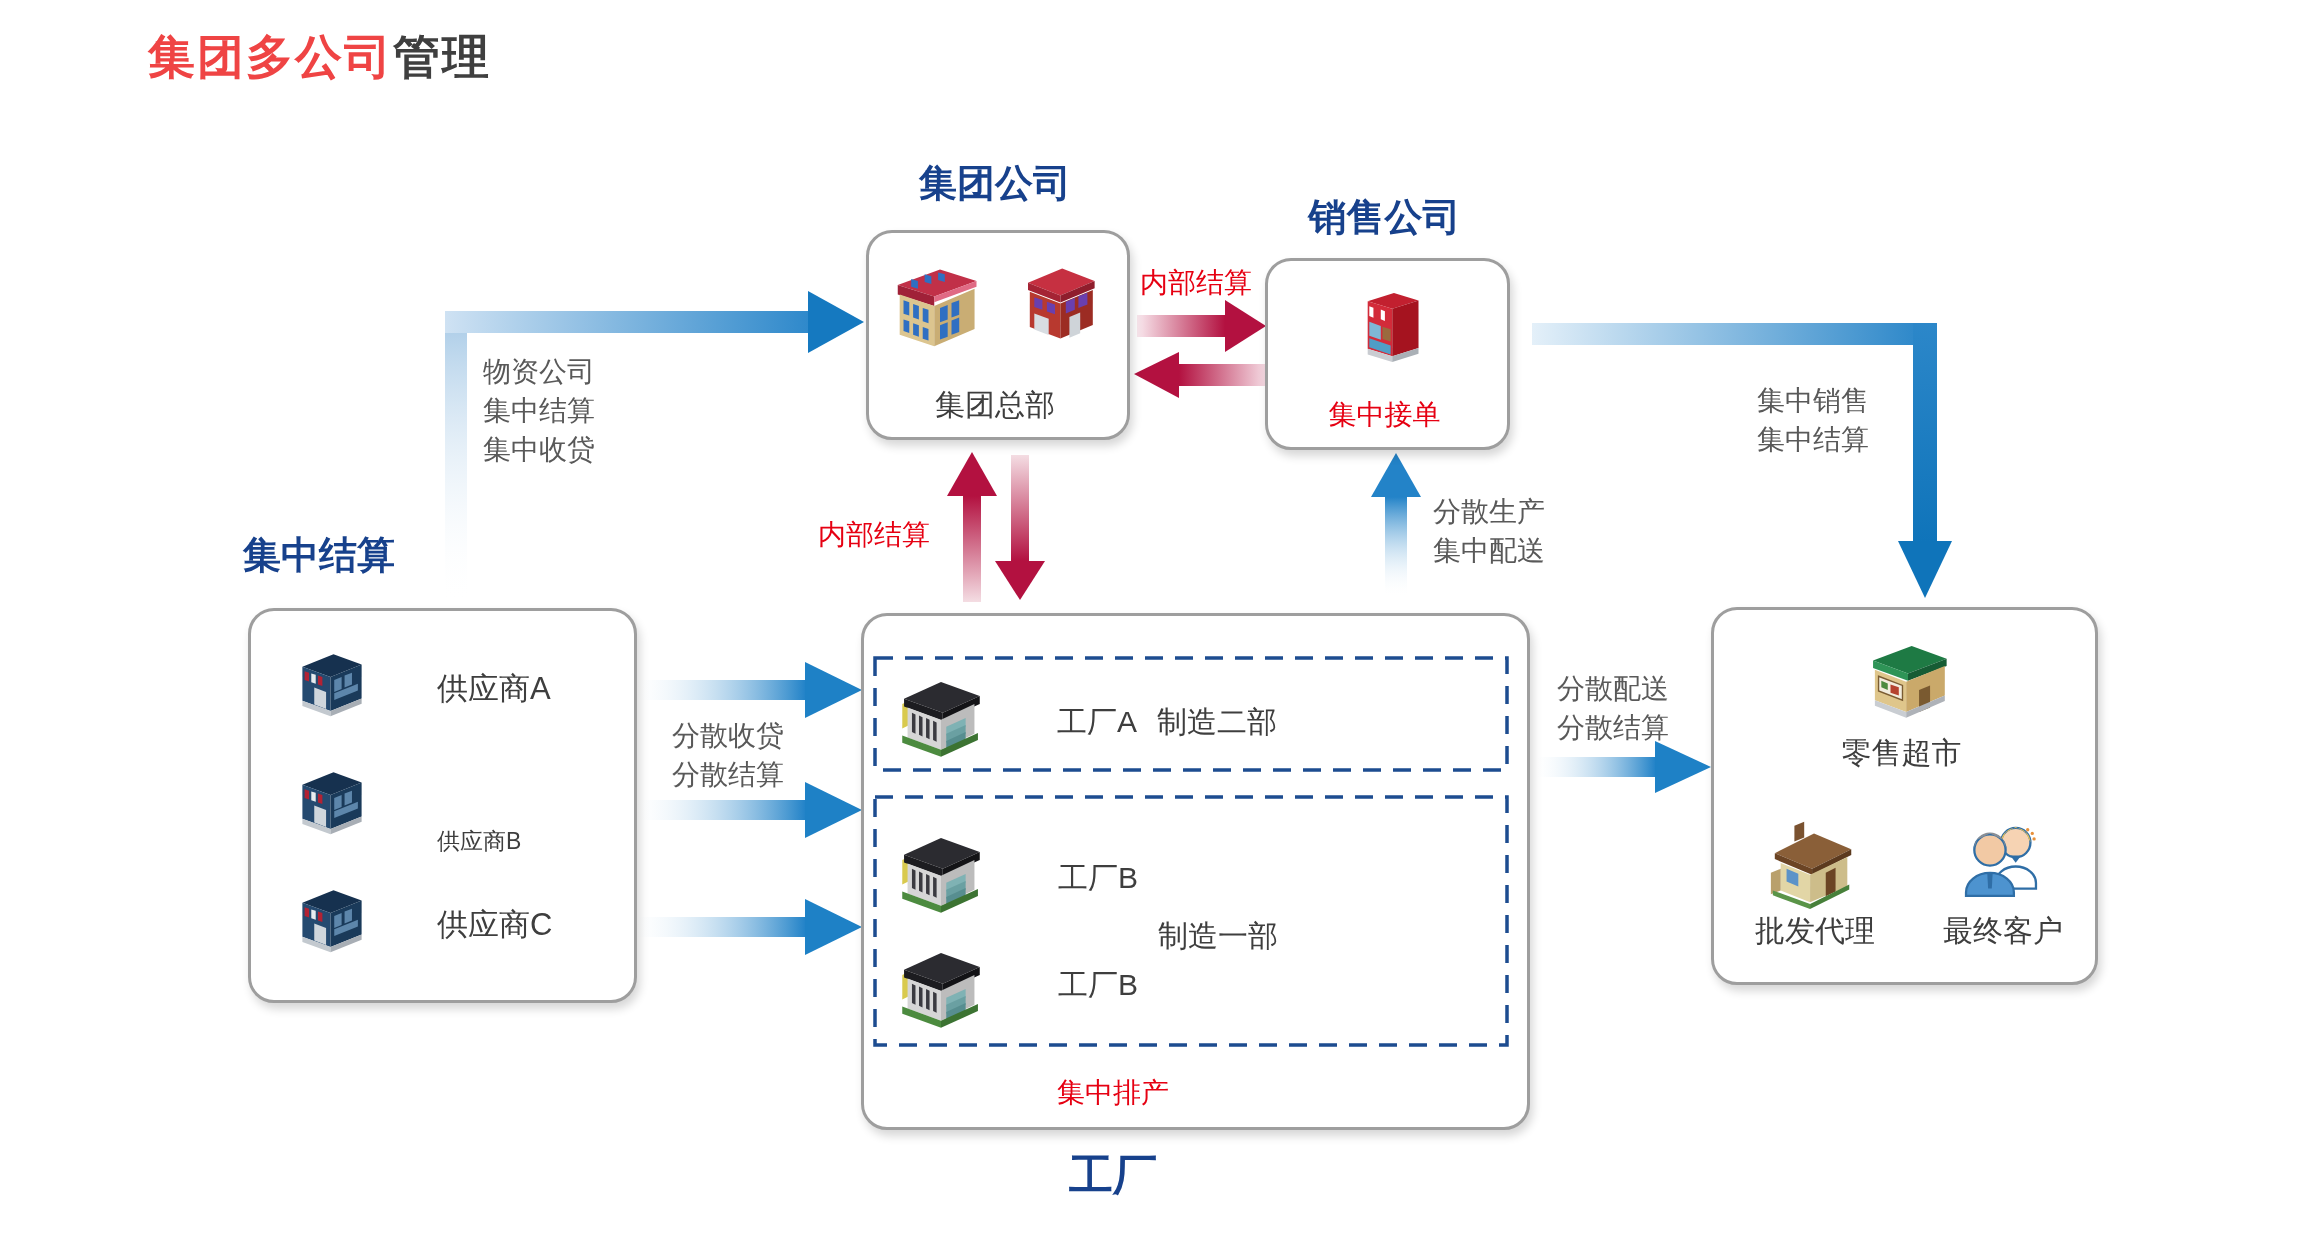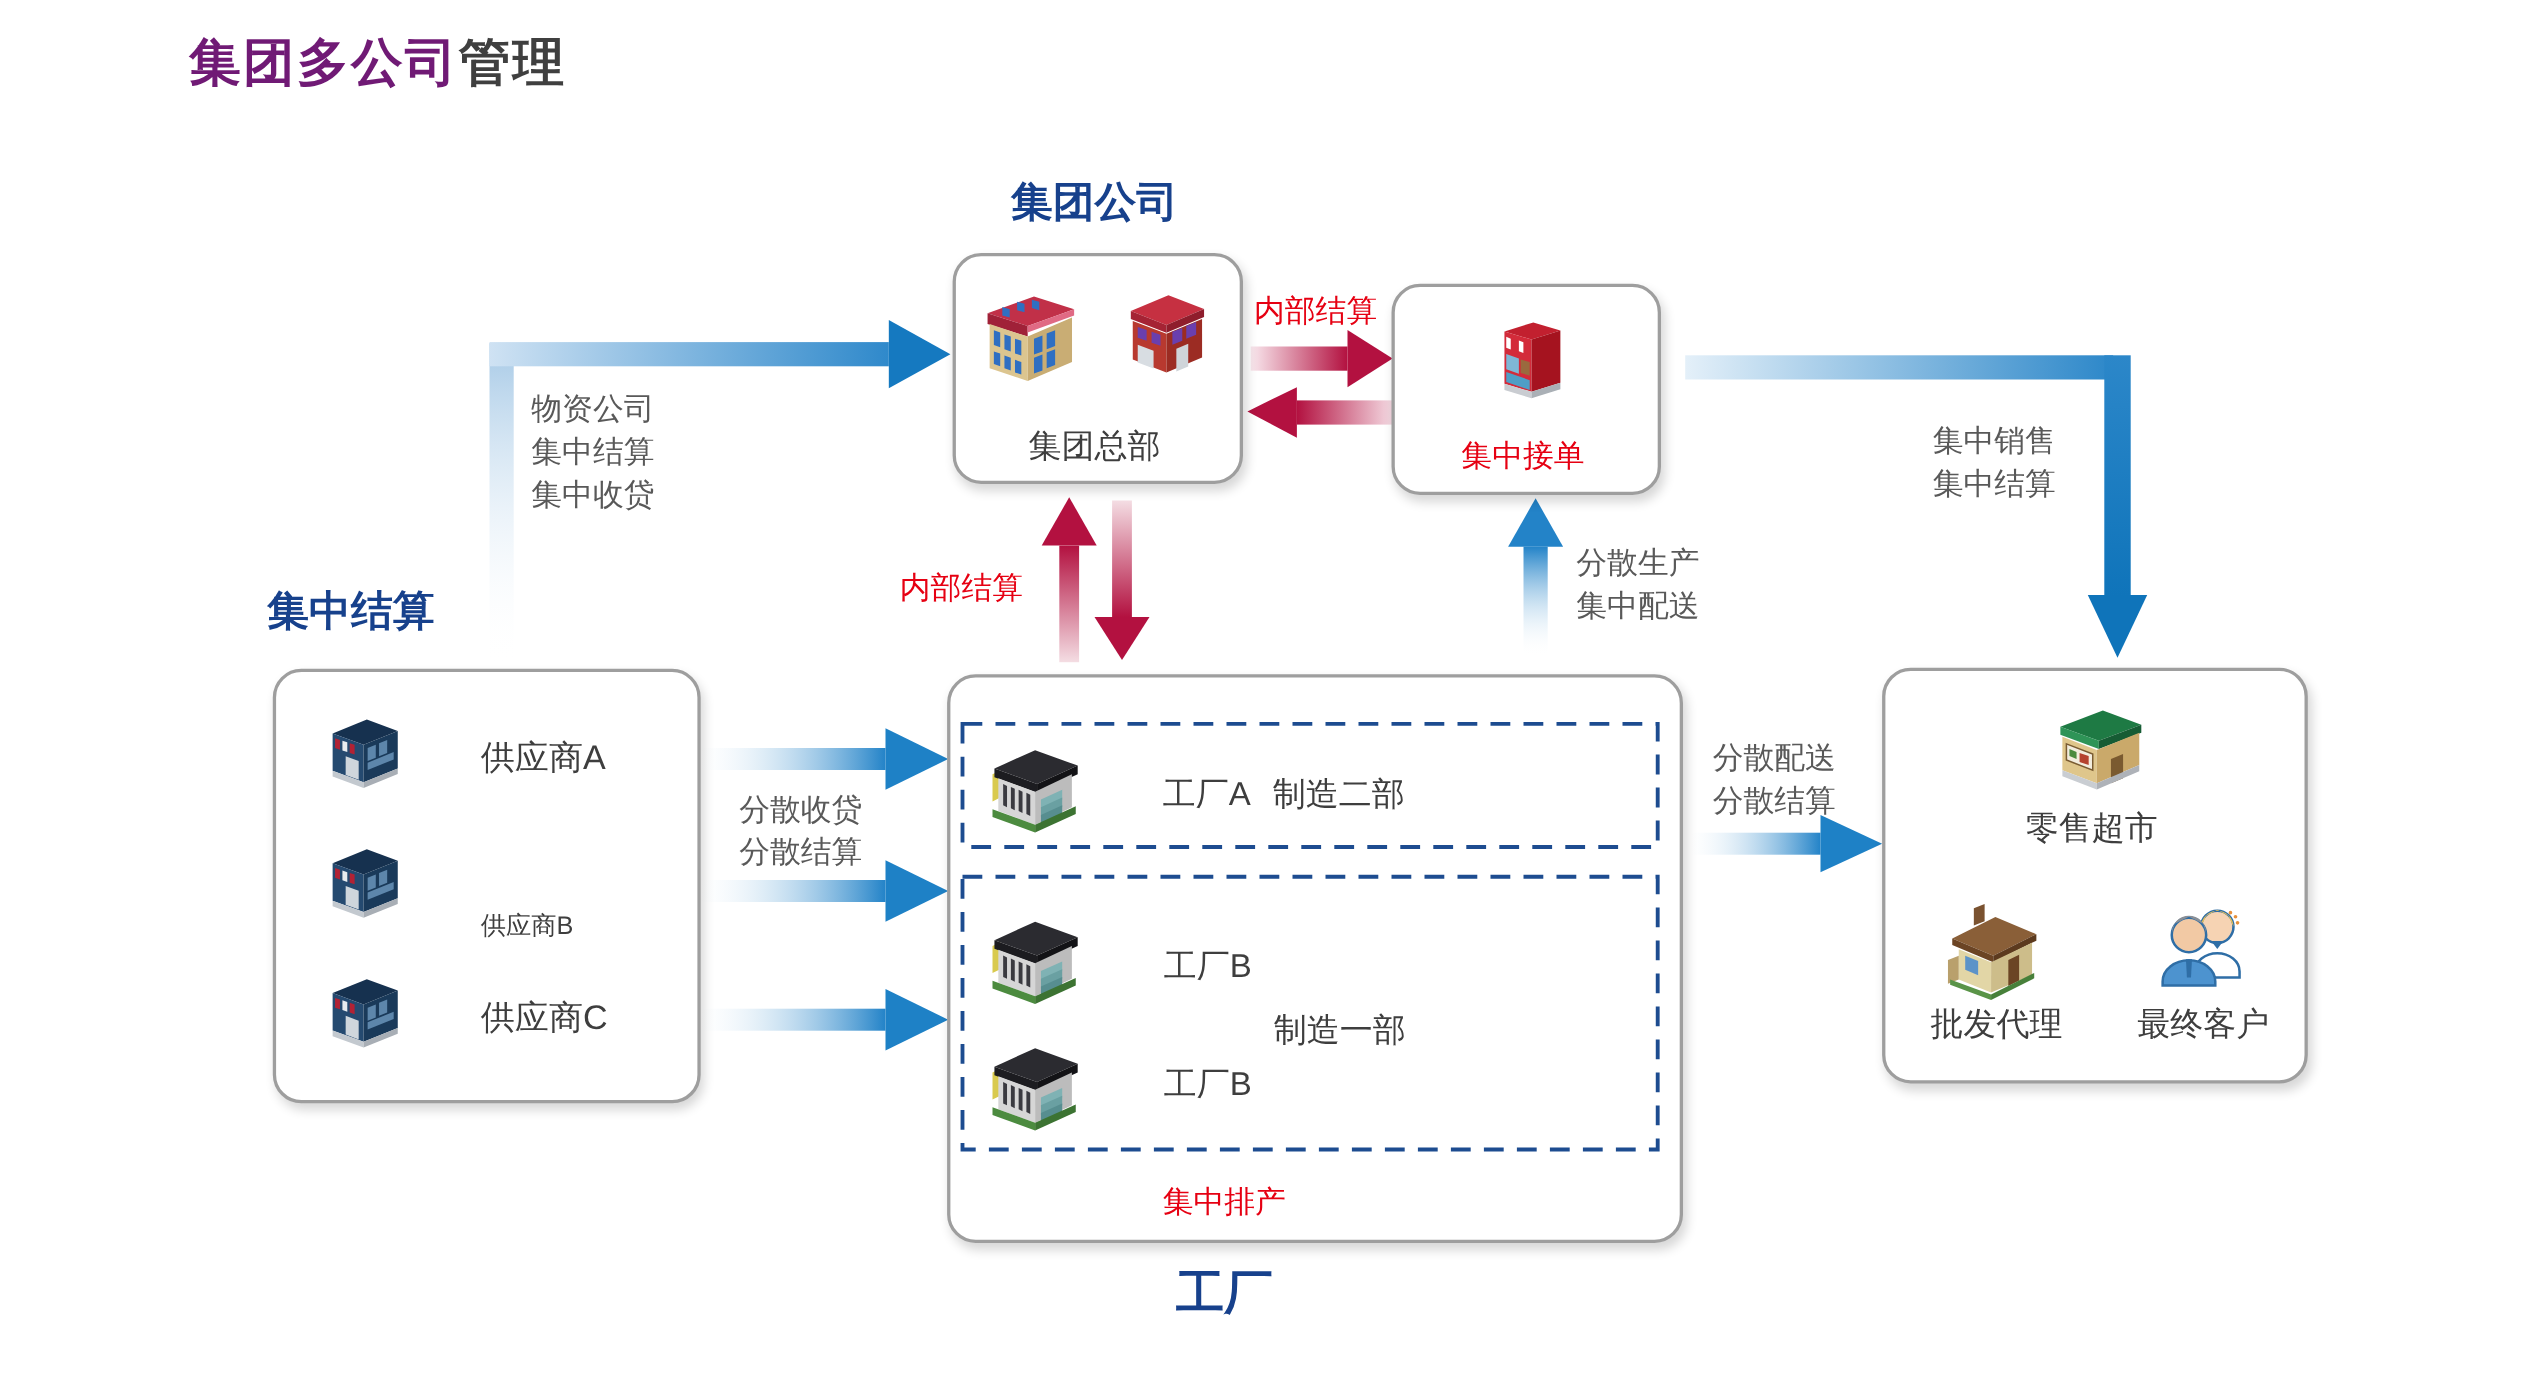--- a/index.html
+++ b/index.html
@@ -9,21 +9,21 @@
   .panel{position:absolute;background:#fff;border:3px solid #9e9e9e;border-radius:26px;
          box-shadow:3px 6px 10px rgba(0,0,0,0.16);}
   .heading{position:absolute;font-weight:bold;color:#17418c;font-size:38px;white-space:nowrap;}
   .caption{position:absolute;color:#3e3e3e;font-size:30px;white-space:nowrap;}
   .flowlabel{position:absolute;color:#595959;font-size:28px;line-height:39px;white-space:nowrap;}
   .redlabel{position:absolute;color:#e60012;font-size:28px;font-weight:500;white-space:nowrap;}
   .icon{position:absolute;}
   .icon svg{display:block;width:100%;height:100%;}
   .center{text-align:center;}
   #title{position:absolute;left:148px;top:26px;font-size:47px;font-weight:bold;letter-spacing:2px;white-space:nowrap;}
-  #title .hl{color:#701a75;margin-left:24px;}
+  #title .hl{color:#ef4444;}
   #title .rest{color:#3f3f3f;}
 </style>
 </head>
 <body>
 
 <div id="canvas">
 
   <svg class="layer" width="2309" height="1258">
     <defs>
       <linearGradient id="gH1" x1="0" y1="0" x2="1" y2="0">
@@ -129,20 +129,21 @@
   <div class="panel" style="left:1711px;top:607px;width:381px;height:372px;"></div>
 
   <svg class="layer" width="2309" height="1258" style="pointer-events:none;">
     <rect x="875" y="658" width="632" height="112" fill="none" stroke="#1d4c90" stroke-width="3.5" stroke-dasharray="18 12"></rect>
     <rect x="875" y="797" width="632" height="248" fill="none" stroke="#1d4c90" stroke-width="3.5" stroke-dasharray="18 12"></rect>
   </svg>
 
   <div id="title"><span class="hl">集团多公司</span><span class="rest">管理</span></div>
 
   <div class="heading center" style="left:866px;top:158px;width:258px;">集团公司</div>
+  <div class="heading center" style="left:1265px;top:192px;width:239px;">销售公司</div>
   <div class="heading" style="left:243px;top:530px;">集中结算</div>
   <div class="heading center" style="left:863px;top:1146px;width:500px;font-size:44px;">工厂</div>
 
   <div class="flowlabel" style="left:483px;top:352px;">
     <div>物资公司</div>
     <div>集中结算</div>
     <div>集中收贷</div>
   </div>
 
   <div class="flowlabel" style="left:672px;top:716px;">

